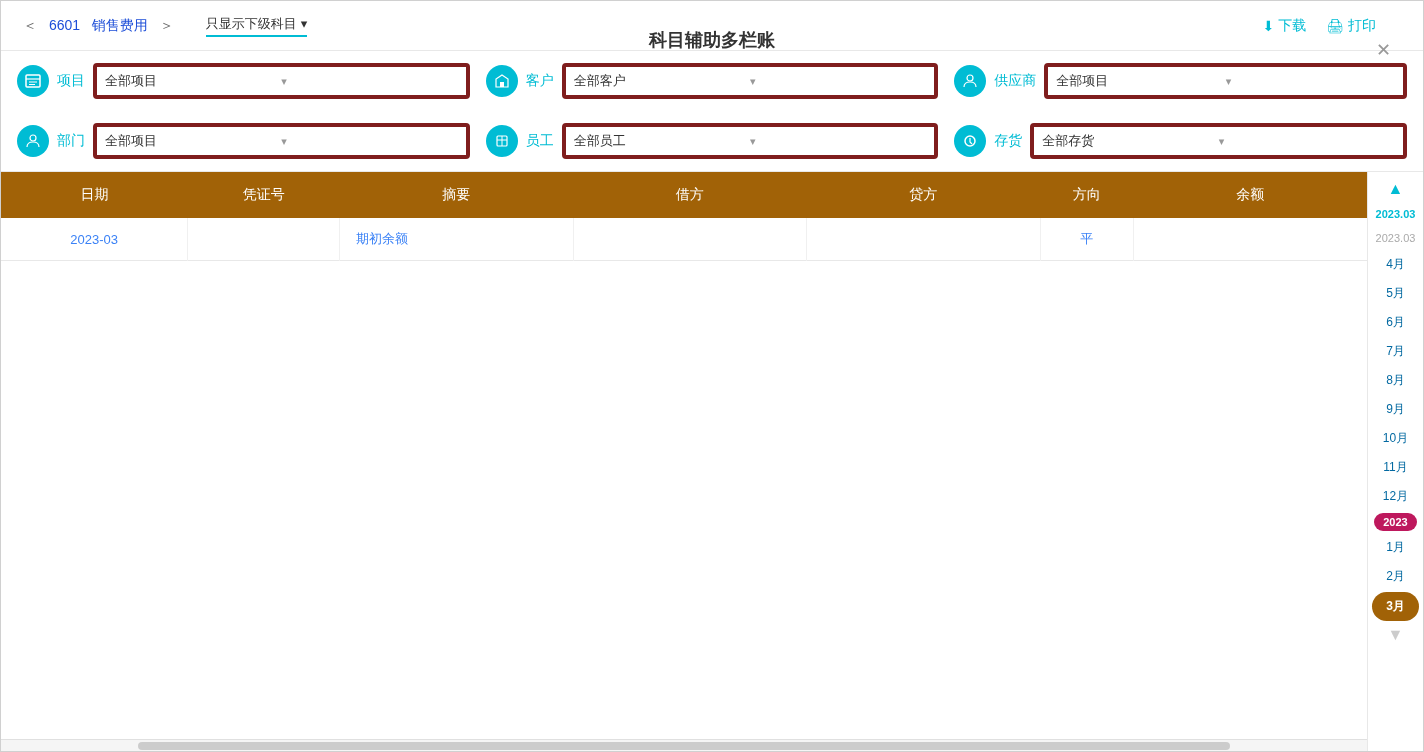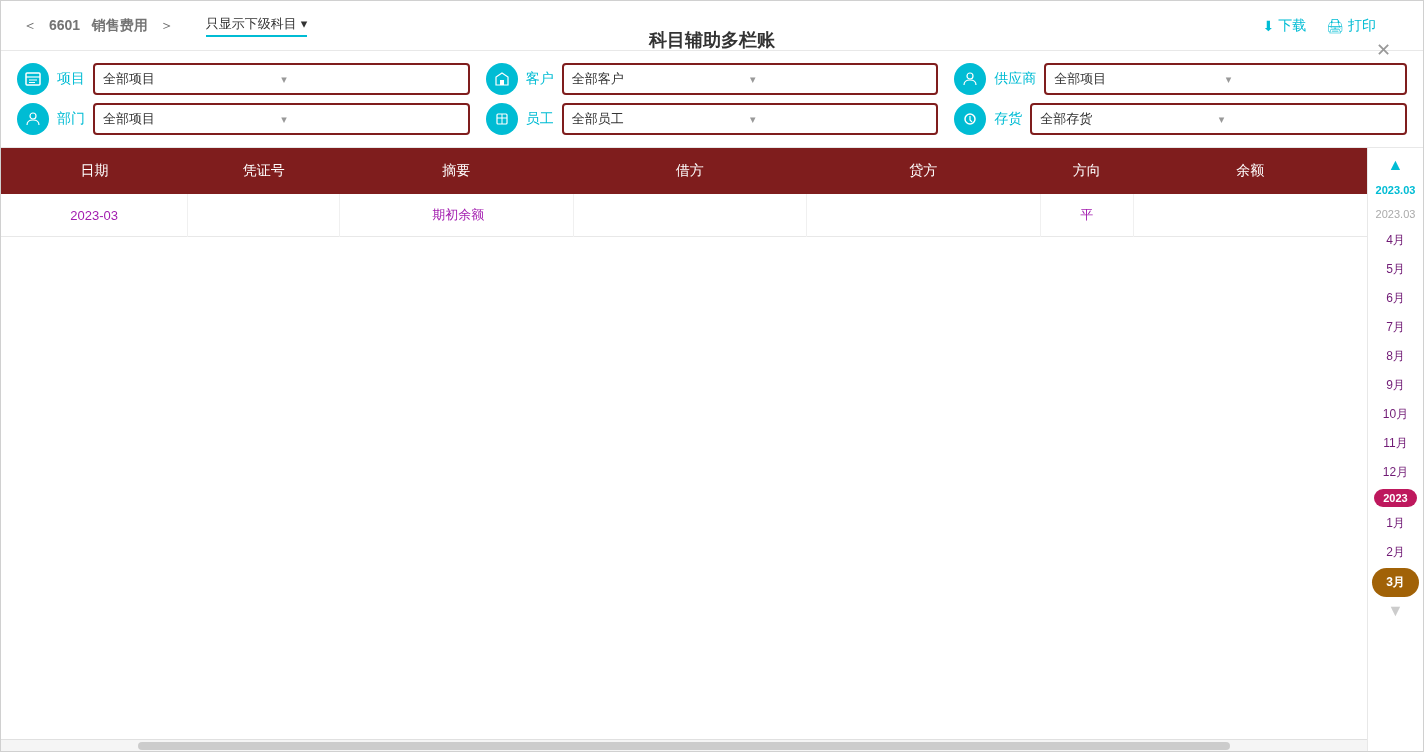--- a/index.html
+++ b/index.html
@@ -38,22 +38,22 @@
     .nav-btn {
       background: none;
       border: none;
       cursor: pointer;
       color: #666;
       font-size: 14px;
       padding: 2px 6px;
     }
     .account-code {
       font-size: 14px;
-      color: #737373;
-      font-weight: bold;
+      color: #1d4ed8;
+      font-weight: normal;
     }
     .show-sub {
       display: flex;
       align-items: center;
       gap: 4px;
       margin-left: 20px;
       color: #333;
       font-size: 13px;
       border-bottom: 2px solid #00bcd4;
       padding-bottom: 2px;
@@ -95,21 +95,21 @@
       cursor: pointer;
       color: #999;
     }
     
     .filter-area {
       padding: 12px 16px;
       background: #fff;
       border-bottom: 1px solid #e8e8e8;
       display: grid;
       grid-template-columns: repeat(3, 1fr);
-      gap: 8px 16px;
+      gap: 24px 16px;
     }
     .filter-row {
       display: flex;
       align-items: center;
       gap: 8px;
     }
     .filter-icon {
       width: 32px;
       height: 32px;
       border-radius: 50%;
@@ -125,21 +125,21 @@
       color: #00bcd4;
       font-size: 14px;
       white-space: nowrap;
       flex-shrink: 0;
     }
     .filter-select-wrapper {
       flex: 1;
       position: relative;
       display: flex;
       align-items: center;
-      border: 2px solid #7f1d1d;
+      border: 4px solid #7f1d1d;
       border-radius: 4px;
       padding: 5px 8px;
       background: #fff;
       cursor: pointer;
     }
     .filter-select-wrapper span {
       flex: 1;
       font-size: 13px;
       color: #333;
     }
@@ -157,38 +157,38 @@
       flex: 1;
       overflow: auto;
       position: relative;
     }
     table {
       width: 100%;
       border-collapse: collapse;
       min-width: 800px;
     }
     thead tr {
-      background: #7f1d1d;
+      background: #a16207;
       border-radius: 6px;
     }
     thead th {
       color: #fff;
       font-size: 14px;
       font-weight: normal;
       padding: 14px 12px;
       text-align: center;
       border: none;
     }
     tbody tr {
       border-bottom: 1px solid #e8e8e8;
     }
     tbody td {
       padding: 12px 12px;
       font-size: 13px;
-      color: #a21caf;
+      color: #3b82f6;
       text-align: center;
       border-right: 1px solid #f0f0f0;
     }
     tbody td:last-child {
       border-right: none;
     }
     
     .timeline {
       width: 56px;
       background: #fff;
@@ -198,21 +198,21 @@
       align-items: center;
       padding: 4px 0;
       overflow-y: auto;
       position: relative;
     }
     .timeline-item {
       width: 100%;
       text-align: center;
       padding: 6px 4px;
       font-size: 12px;
-      color: #701a75;
+      color: #0369a1;
       cursor: pointer;
       position: relative;
     }
     .timeline-item.active {
       color: #fff;
       background: #a16207;
       border-radius: 20px;
       margin: 1px 4px;
       width: calc(100% - 8px);
       font-weight: bold;
@@ -384,21 +384,21 @@
               <th style="width:200px;margin-top:24px;">借方</th>
               <th style="width:200px;">贷方</th>
               <th style="width:80px;">方向</th>
               <th style="width:200px;">余额</th>
             </tr>
           </thead>
           <tbody>
             <tr>
               <td>2023-03</td>
               <td></td>
-              <td style="text-align:center; padding-left:16px;">期初余额</td>
+              <td style="text-align:left; padding-left:16px;">期初余额</td>
               <td></td>
               <td></td>
               <td>平</td>
               <td></td>
             </tr>
           </tbody>
         </table>
       </div>
 
       <div style="height:12px; background:#f5f5f5; border-top:1px solid #e0e0e0; position:relative;">

